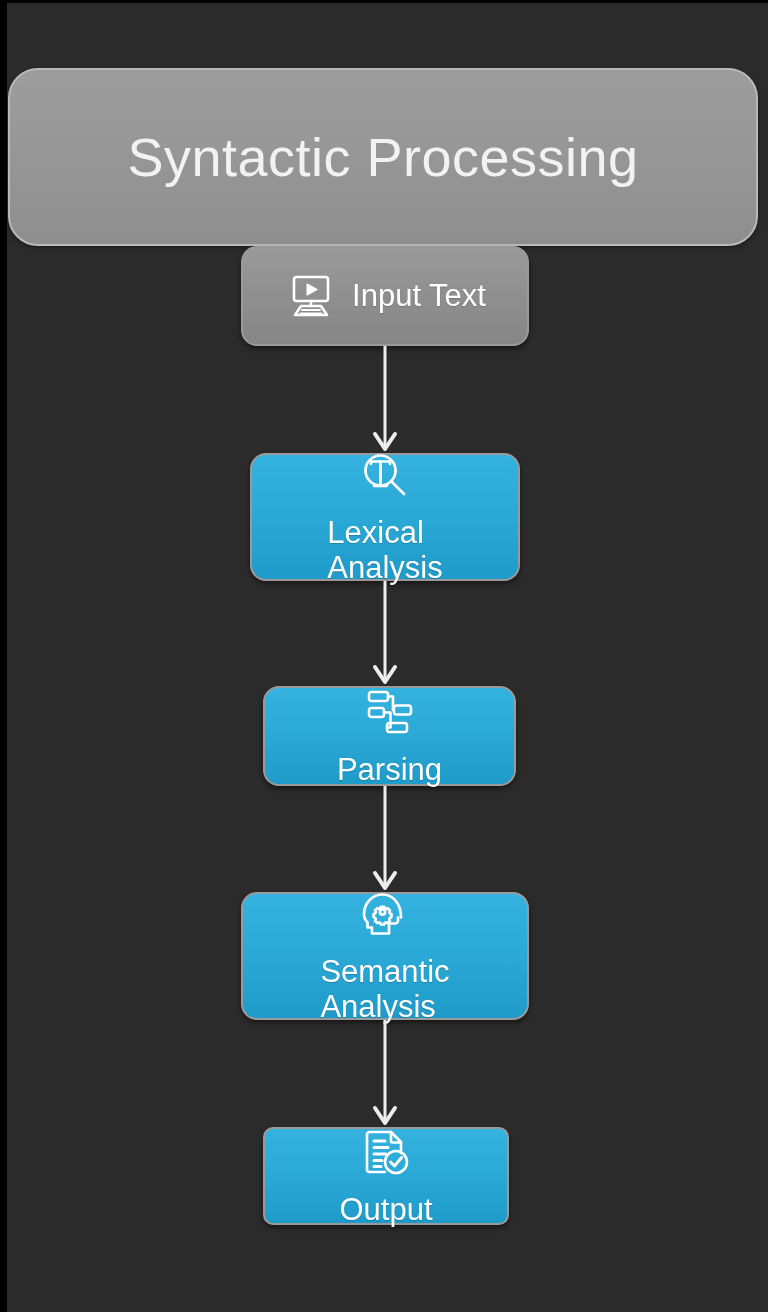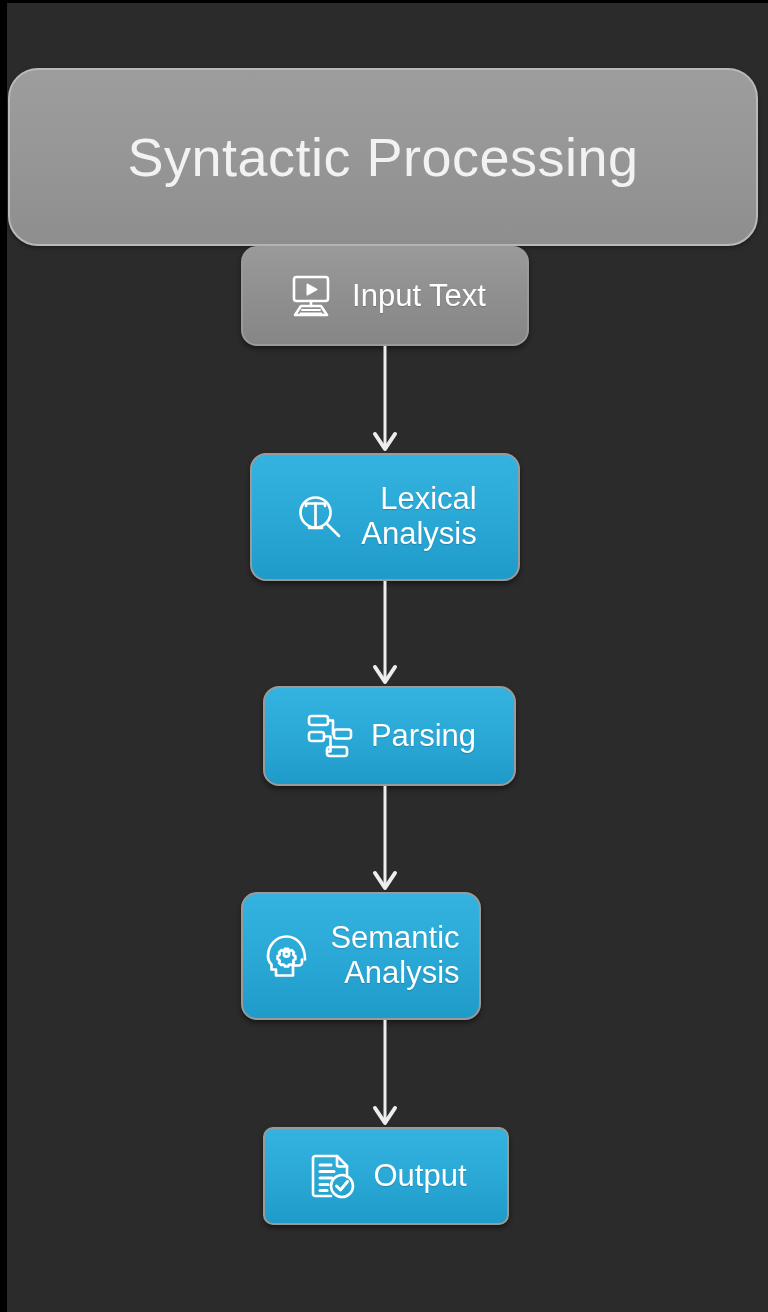--- a/index.html
+++ b/index.html
@@ -56,45 +56,46 @@
     border-radius: 16px;
     border: 2px solid #9a9a9a;
     box-shadow: 0 3px 5px rgba(0,0,0,0.45);
     padding: 0 16px;
   }
   .node.gray {
     background: linear-gradient(180deg, #9a9a9a 0%, #8f8f8f 50%, #868686 100%);
   }
   .node.blue {
     background: linear-gradient(180deg, #35b3e0 0%, #2aa8d6 50%, #1f9bc9 100%);
+    flex-direction: column;
   }
   .node .node-label {
     color: #ffffff;
     font-size: 31px;
     font-weight: 400;
     line-height: 1.12;
-    text-align: right;
+    text-align: left;
     white-space: pre-line;
     text-shadow: 0 1px 1px rgba(0,0,0,0.18);
   }
   .node .node-icon {
     flex: 0 0 auto;
     width: 54px;
     height: 54px;
     display: flex;
     align-items: center;
     justify-content: center;
   }
   .node .node-icon svg { display: block; }
 
   
   #node-input    { left: 234px; top: 243px;  width: 288px; height: 100px; }
   #node-lexical  { left: 243px; top: 450px;  width: 270px; height: 128px; }
   #node-parsing  { left: 256px; top: 683px;  width: 253px; height: 100px; }
-  #node-semantic { left: 234px; top: 889px;  width: 240px; height: 128px; }
+  #node-semantic { left: 234px; top: 889px;  width: 288px; height: 128px; }
   #node-output   { left: 256px; top: 1124px; width: 246px; height: 98px; border-radius: 10px; }
 
   
   .connector {
     position: absolute;
     left: 362px;
     width: 32px;
   }
   .connector svg { display: block; }
   #conn-1 { top: 343px; height: 107px; }

